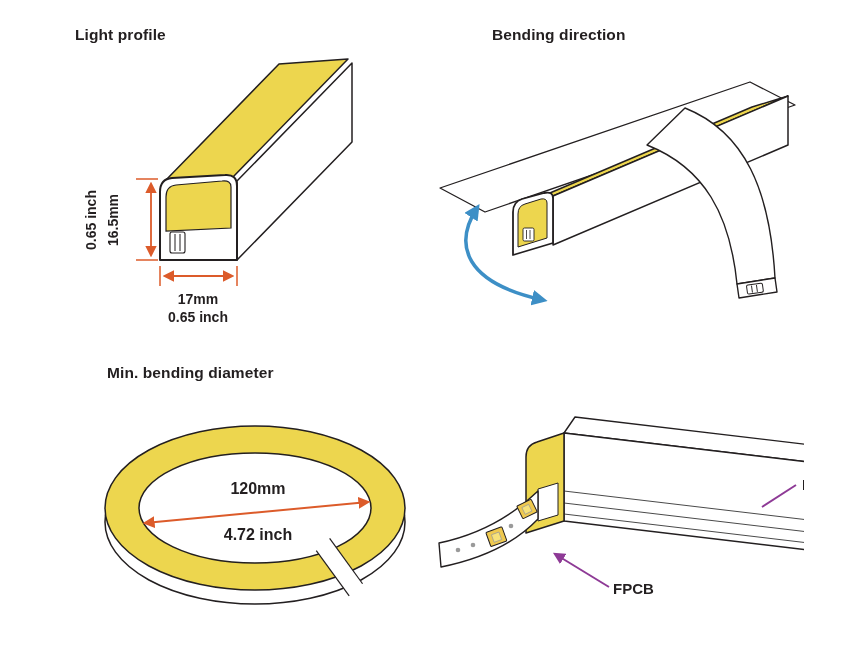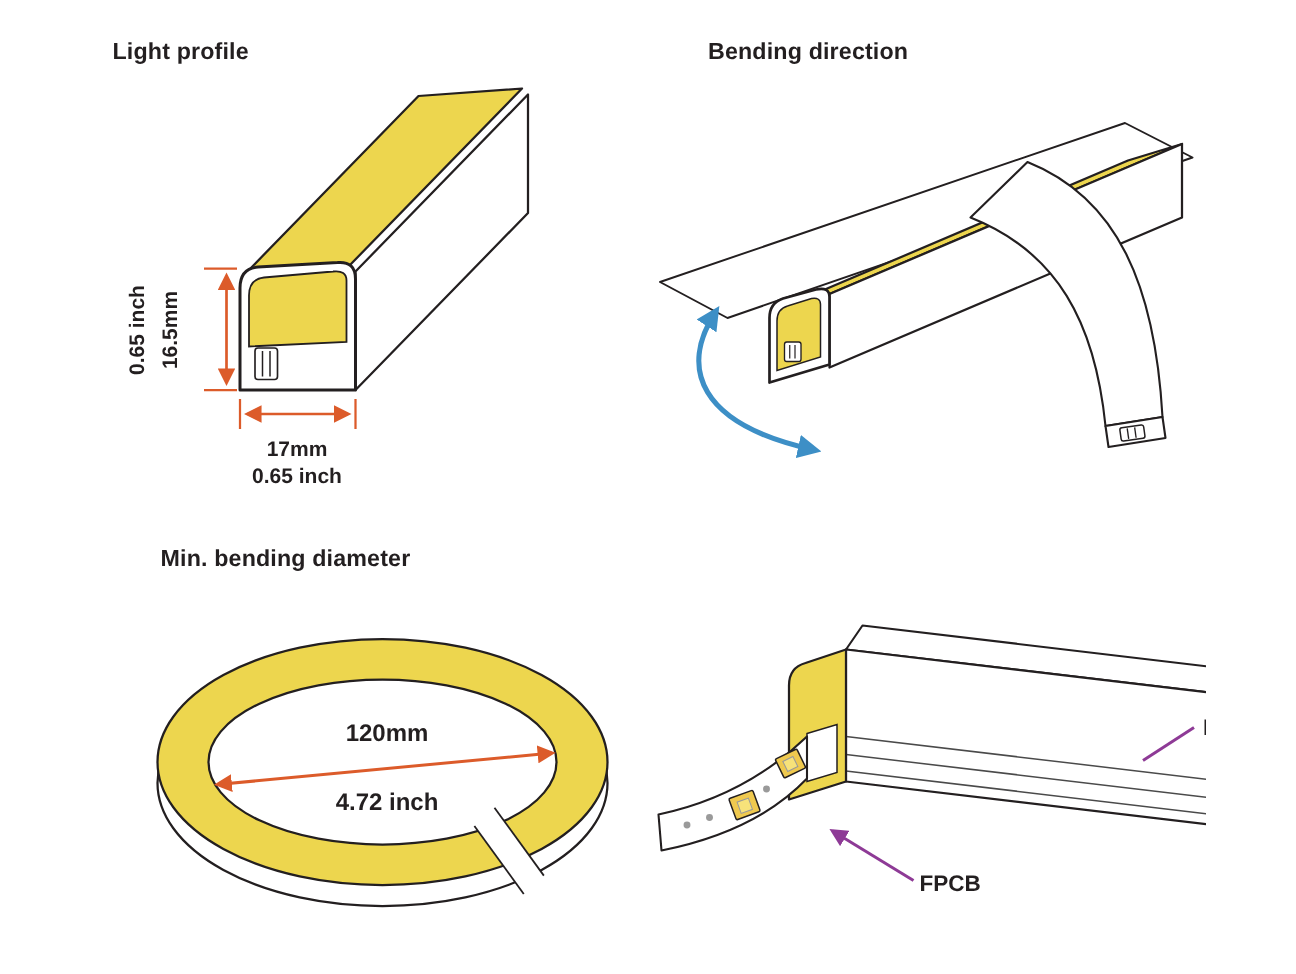--- a/index.html
+++ b/index.html
@@ -29,21 +29,21 @@
   .dim-label{font-size:14px;}
   .dim-label-lg{font-size:16px;}
   .callout-label{font-size:15px;}
 </style>
 </head>
 <body>
 
 <div id="stage">
 
   <div class="panel-title" style="left:75px;top:26px;">Light profile</div>
-  <div class="panel-title" style="left:472px;top:26px;">Bending direction</div>
+  <div class="panel-title" style="left:492px;top:26px;">Bending direction</div>
   <div class="panel-title" style="left:80px;top:364px;margin-left:27px;">Min. bending diameter</div>
 
   <svg style="left:50px;top:45px;" width="345" height="300" viewBox="0 0 345 300">
     <defs>
       <marker id="ao1" viewBox="0 0 10 10" refX="8" refY="5" markerWidth="6.5" markerHeight="6.5" orient="auto-start-reverse">
           <path d="M0,0 L10,5 L0,10 Z" fill="var(--dim)"></path>
         </marker>
     </defs>
 
     <g>

